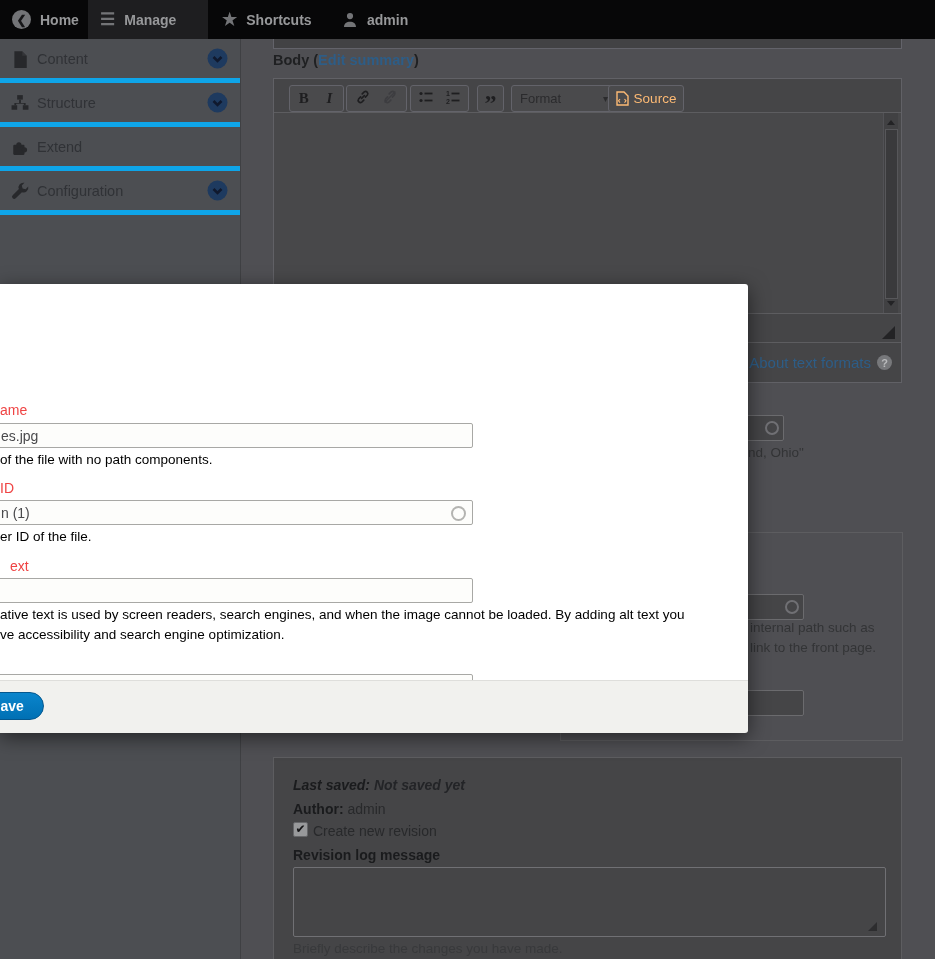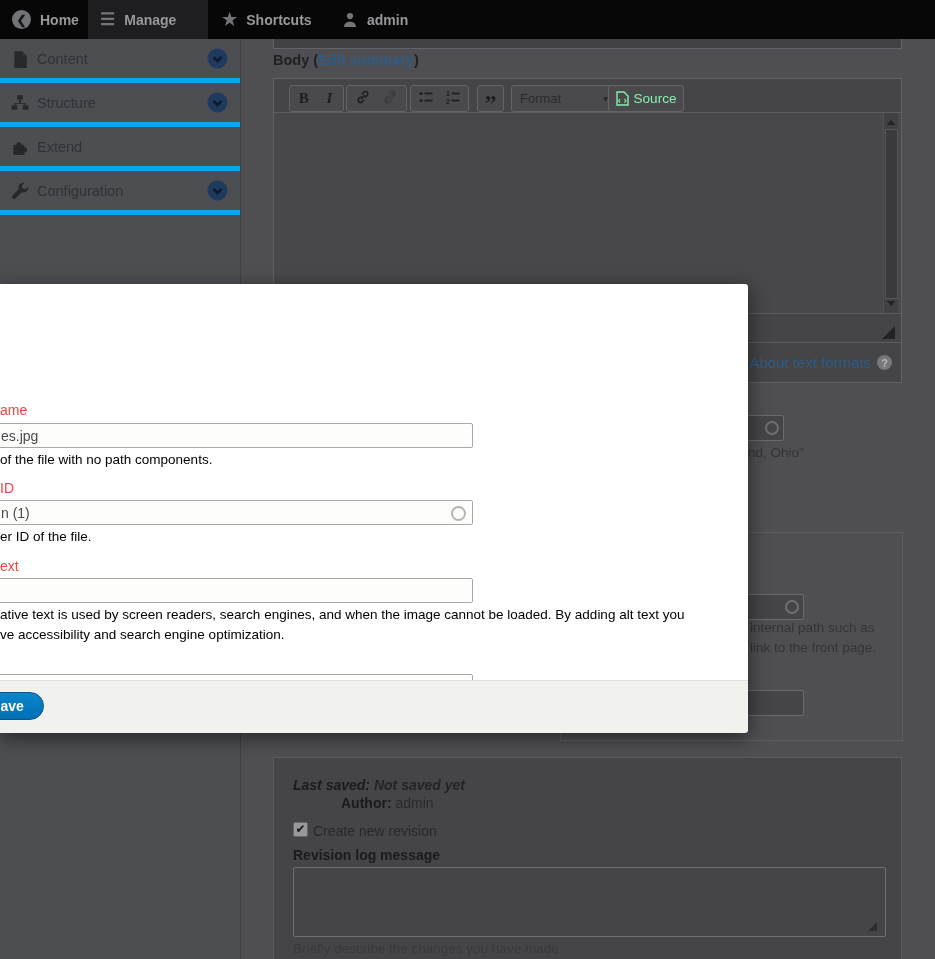--- a/index.html
+++ b/index.html
@@ -49,21 +49,21 @@
   .ck-btn{width:24px;text-align:center;font-size:14px;cursor:pointer;}
   .ck-bold{font-family:"Liberation Serif",serif;font-weight:bold;font-size:15px;}
   .ck-italic{font-family:"Liberation Serif",serif;font-style:italic;font-weight:bold;font-size:15px;}
   .ck-disabled{color:#3d3d40;}
   .ck-quote{font-family:"Liberation Serif",serif;font-size:24px;font-weight:bold;line-height:10px;padding-top:8px;}
   .ck-format{position:absolute;left:237px;top:6px;width:88px;height:25px;border:1px solid #63636a;
     border-radius:3px;background:#4a4a4c;font-size:13px;color:#2b2b2d;display:flex;
     align-items:center;padding:0 8px;cursor:pointer;}
   .ck-format .caret{margin-left:auto;font-size:10px;color:#2b2b2d;}
   .ck-source{position:absolute;left:334px;top:6px;width:74px;height:25px;border:1px solid #63636a;
-    border-radius:3px;background:#4a4a4c;font-size:13.5px;color:#86efac;display:flex;gap:5px;
+    border-radius:3px;background:#4a4a4c;font-size:13.5px;color:#fdba74;display:flex;gap:5px;
     align-items:center;justify-content:center;cursor:pointer;}
   .ck-area{position:absolute;left:0;top:34px;width:100%;height:200px;background:#48484a;}
   .ck-scrollbar{position:absolute;right:3px;top:0;width:14px;height:200px;background:#414143;
     border-left:1px solid #525256;}
   .sb-arrow{position:absolute;left:3px;width:0;height:0;border-left:4px solid transparent;
     border-right:4px solid transparent;}
   .sb-up{top:7px;border-bottom:5px solid #232325;}
   .sb-down{bottom:7px;border-top:5px solid #232325;}
   .sb-thumb{position:absolute;left:1px;top:16px;width:11px;height:168px;background:#3a3a3c;
     border:1px solid #57575a;}
@@ -298,21 +298,21 @@
 </div>
 <div class="dim-text" style="left:750px;top:620px;">internal path such as</div>
 <div class="dim-text" style="left:750px;top:640px;">link to the front page.</div>
 <div class="dim-input" style="left:660px;top:690px;width:142px;height:24px;"></div>
 
 <div class="abs meta-box">
   <div class="meta-row" style="top:19px;">
     <span class="bold-it">Last saved:</span>
     <span class="it">Not saved yet</span>
   </div>
-  <div class="meta-row" style="top:37px;margin-left:48px;">
+  <div class="meta-row" style="top:43px;">
     <span class="meta-bold">Author:</span>
     <span>admin</span>
   </div>
   <div class="checkbox" style="top:64px;">✔</div>
   <div class="meta-row" style="top:65px;left:39px;">Create new revision</div>
   <div class="meta-row meta-bold" style="top:89px;">Revision log message</div>
   <textarea class="rev-textarea" style=""></textarea>
   <div class="ta-resize"></div>
   <div class="meta-row" style="top:183px;color:#38393b;font-size:13.5px;">Briefly describe the changes you have made.</div>
 </div>
@@ -321,21 +321,21 @@
   <div class="modal-body">
     <div class="m-label" style="top:72px;">ame</div>
     <input class="m-input" style="top: 93px;" readonly="" value="es.jpg">
     <div class="m-desc" style="top:122px;">of the file with no path components.</div>
 
     <div class="m-label" style="top:150px;">ID</div>
     <input class="m-input" style="top: 170px;" readonly="" value="n (1)">
     <span class="ac-circle" style="left:451px;top:176px;"></span>
     <div class="m-desc" style="top:199px;">er ID of the file.</div>
 
-    <div class="m-label" style="top:228px;">ext</div>
+    <div class="m-label" style="top:228px;margin-left:10px;">ext</div>
     <input class="m-input" style="top: 248px;" readonly="" value="">
     <div class="m-desc" style="top:277px;">ative text is used by screen readers, search engines, and when the image cannot be loaded. By adding alt text you</div>
     <div class="m-desc" style="top:297px;">ve accessibility and search engine optimization.</div>
 
     <input class="m-input" style="top: 344px;" readonly="" value="">
   </div>
   <div class="modal-footer">
     <button class="save-btn">Save</button>
   </div>
 </div>

